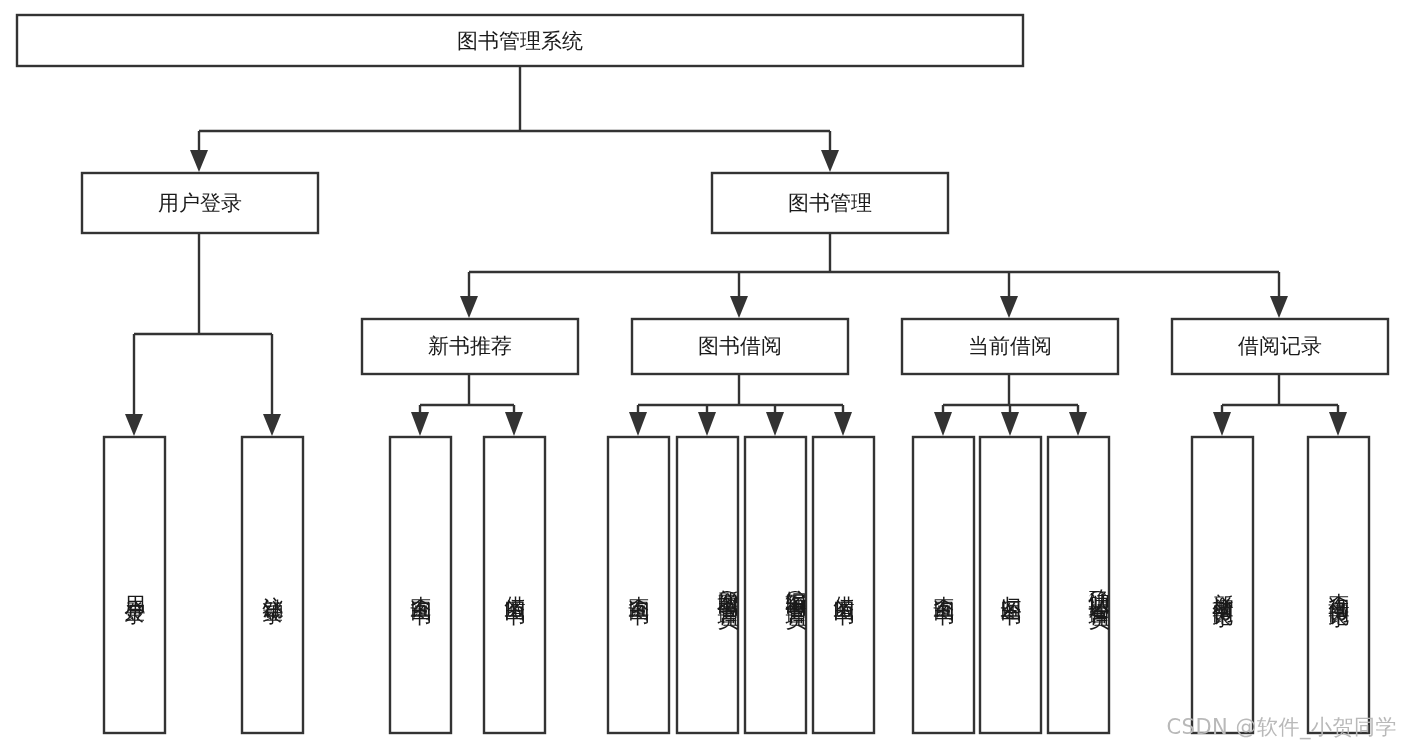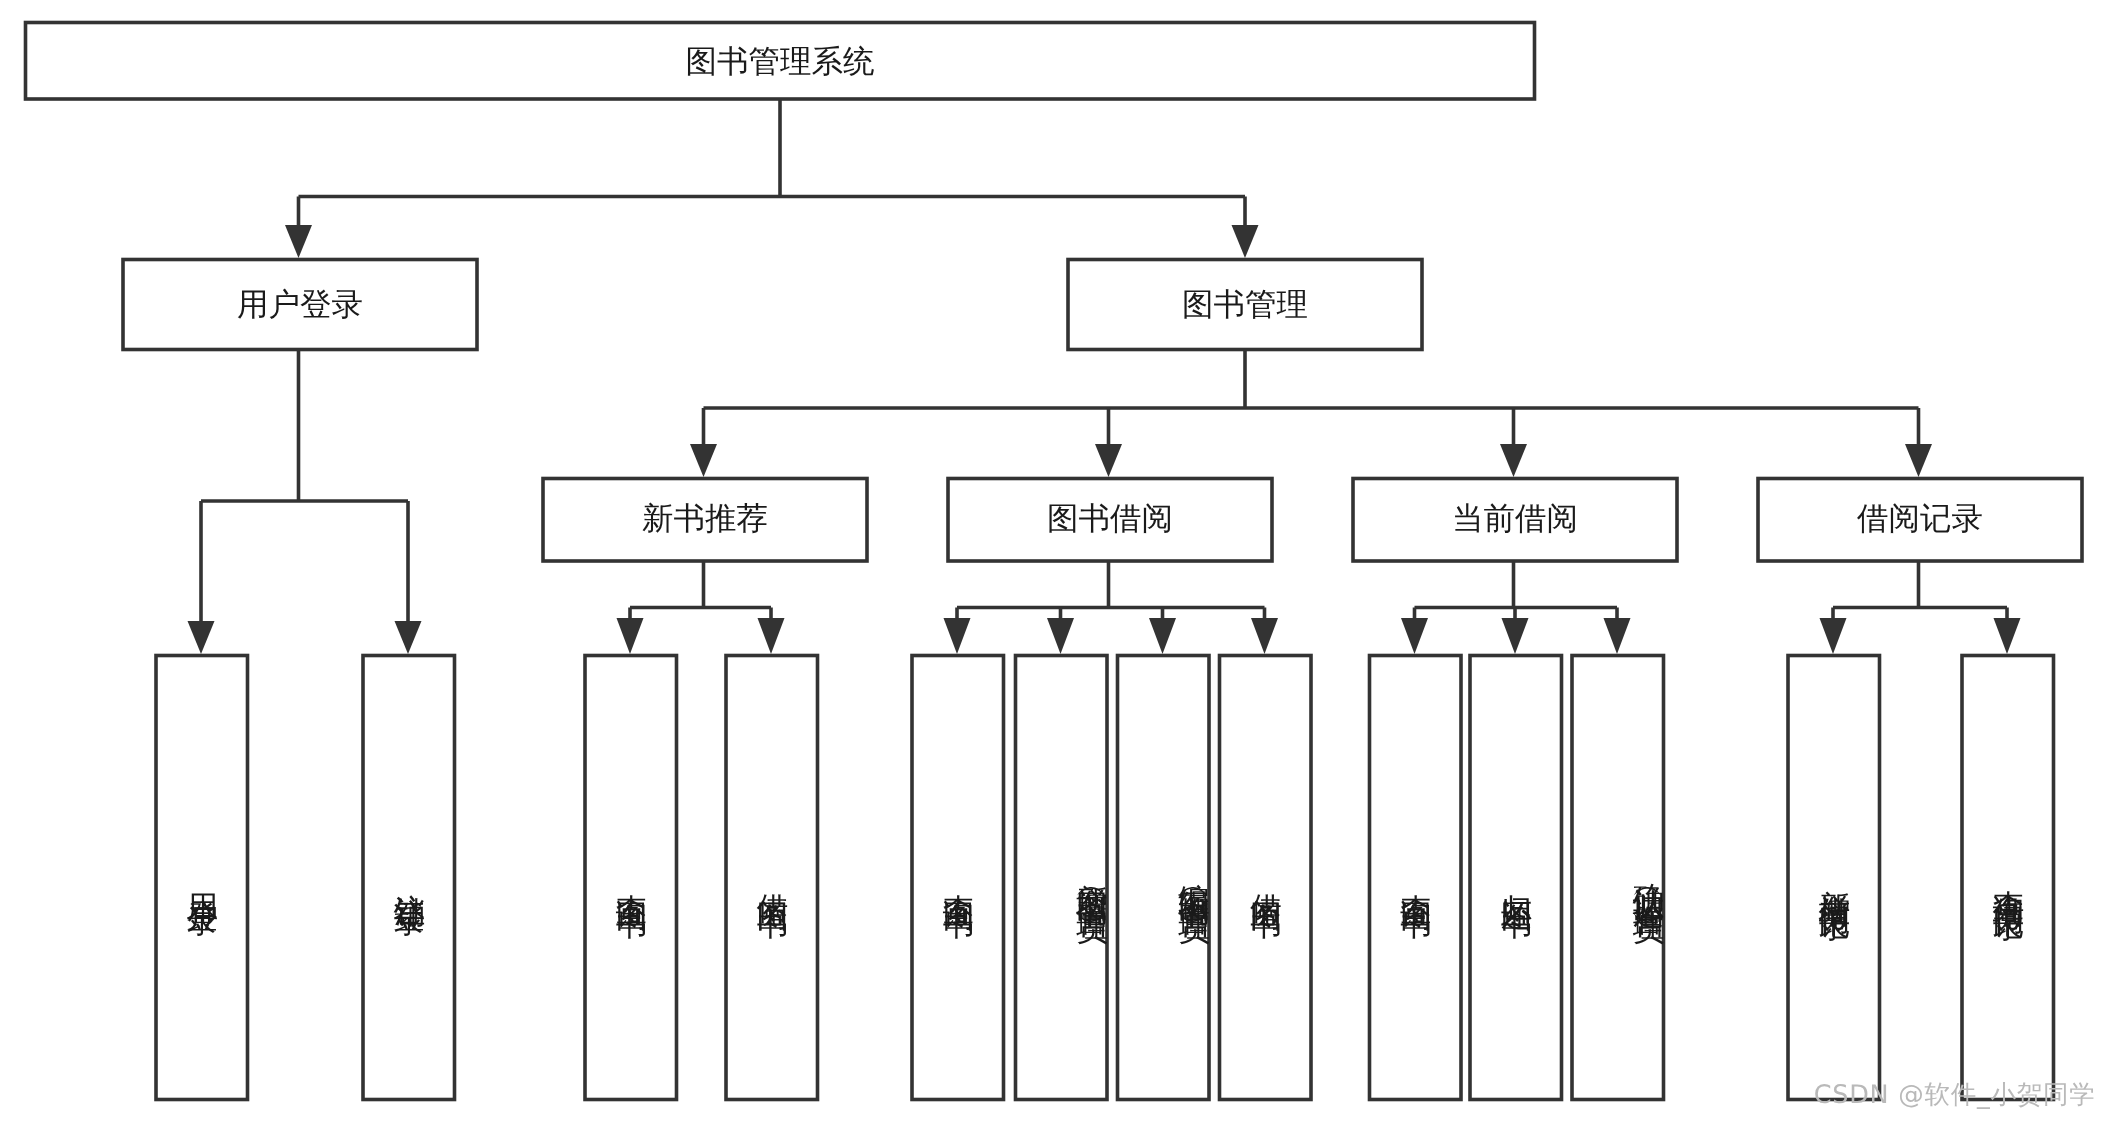--- a/index.html
+++ b/index.html
@@ -61,21 +61,21 @@
     display: flex;
     align-items: center;
     justify-content: center;
     pointer-events: none;
   }
   .watermark {
     position: absolute;
     right: 8px;
     bottom: 6px;
     font-family: "DejaVu Sans", "Liberation Sans", sans-serif;
-    font-size: 17px;
+    font-size: 21px;
     color: #b9b9b9;
     letter-spacing: 0.5px;
     white-space: nowrap;
   }
 </style>
 </head>
 <body>
 
 <div id="diagram-root">
 

